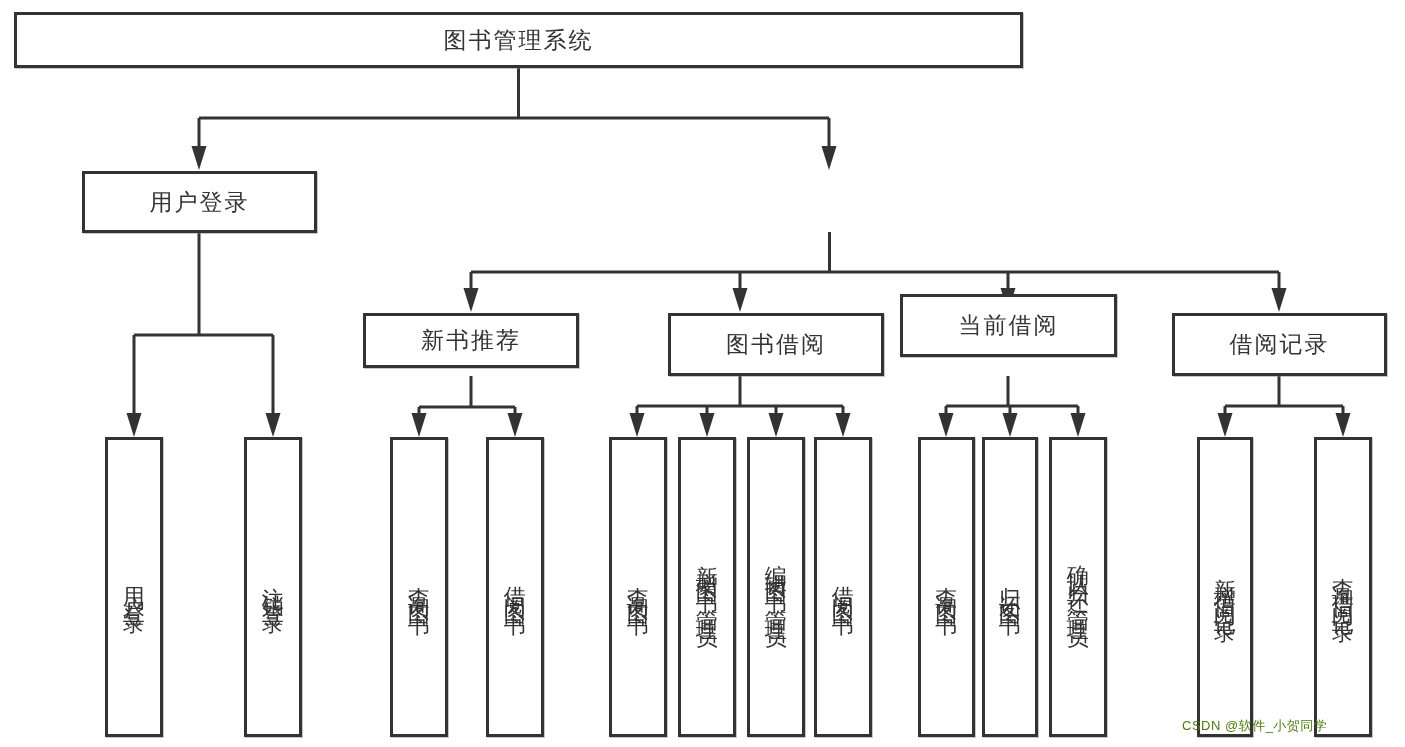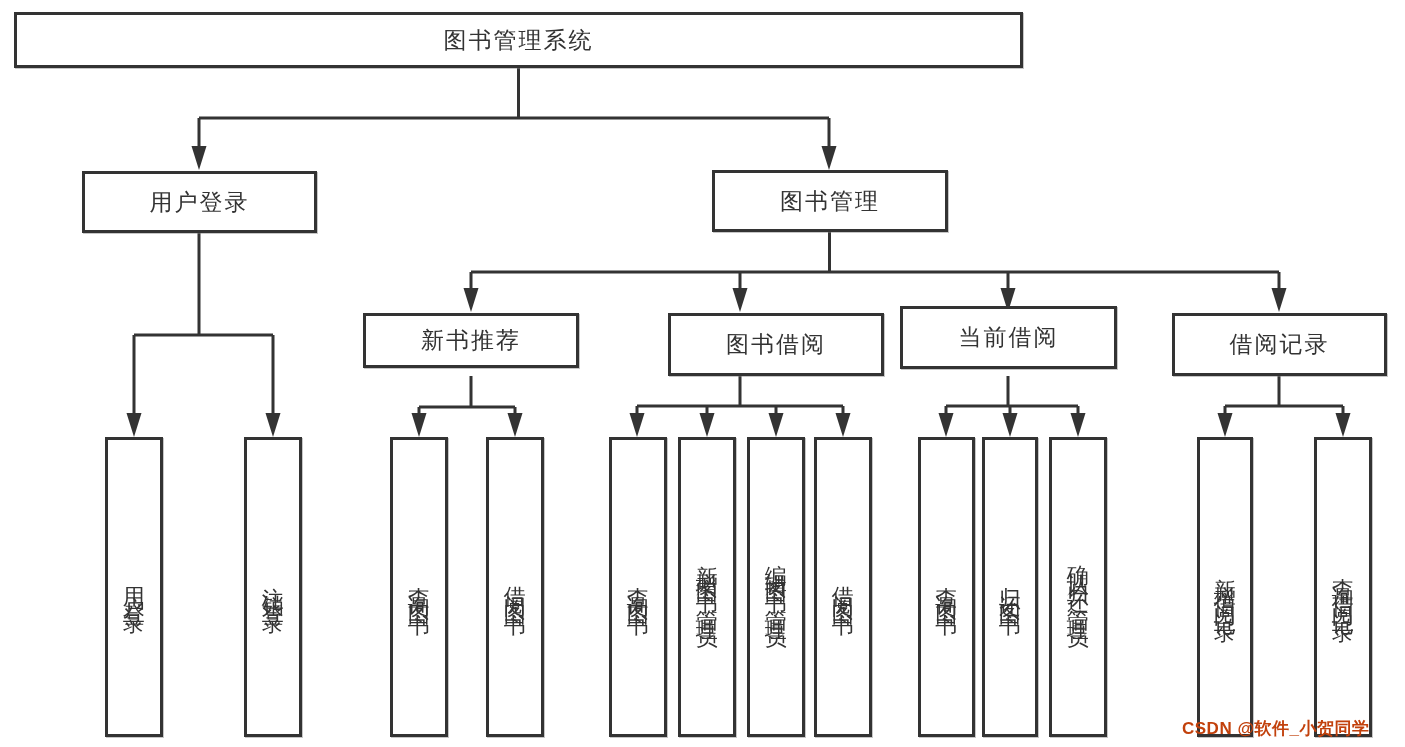--- a/index.html
+++ b/index.html
@@ -40,26 +40,25 @@
     text-orientation: mixed;
     font-size: 22px;
     letter-spacing: 9px;
     line-height: 1.25;
     white-space: nowrap;
   }
   .watermark {
     position: absolute;
     left: 1182px;
     top: 717px;
-    font-size: 17px;
+    font-size: 13px;
     letter-spacing: 0.5px;
-    color: #c2410c;
+    color: #4d7c0f;
     z-index: 5;
     white-space: nowrap;
-    font-weight: bold;
   }
 </style>
 </head>
 <body>
 
 <div class="canvas">
 
   <svg class="connectors" viewBox="0 0 1405 747" xmlns="http://www.w3.org/2000/svg">
     <g stroke="#333333" stroke-width="3" fill="none">
       <path d="M518.5,68 V118 M199,118 H829 M199,118 V150 M829,118 V150"></path>
@@ -93,31 +92,28 @@
     </g>
   </svg>
 
   <div class="node" style="left:14px;top:12px;width:1009px;height:56px">
     <span class="lbl">图书管理系统</span>
   </div>
 
   <div class="node" style="left:82px;top:171px;width:235px;height:62px">
     <span class="lbl">用户登录</span>
   </div>
-  <div class="node" style="left:712px;top:170px;width:236px;height:62px">
-    <span class="lbl">图书管理</span>
-  </div>
 
   <div class="node" style="left:363px;top:313px;width:216px;height:55px">
     <span class="lbl">新书推荐</span>
   </div>
   <div class="node" style="left:668px;top:313px;width:216px;height:63px">
     <span class="lbl">图书借阅</span>
   </div>
-  <div class="node" style="left:900px;top:306px;width:217px;height:63px">
+  <div class="node" style="left:900px;top:294px;width:217px;height:63px">
     <span class="lbl">当前借阅</span>
   </div>
   <div class="node" style="left:1172px;top:313px;width:215px;height:63px">
     <span class="lbl">借阅记录</span>
   </div>
 
   <div class="node leaf" style="left:105px;top:437px;width:58px;height:300px">
     <span class="lbl">用户登录</span>
   </div>
   <div class="node leaf" style="left:244px;top:437px;width:58px;height:300px">

